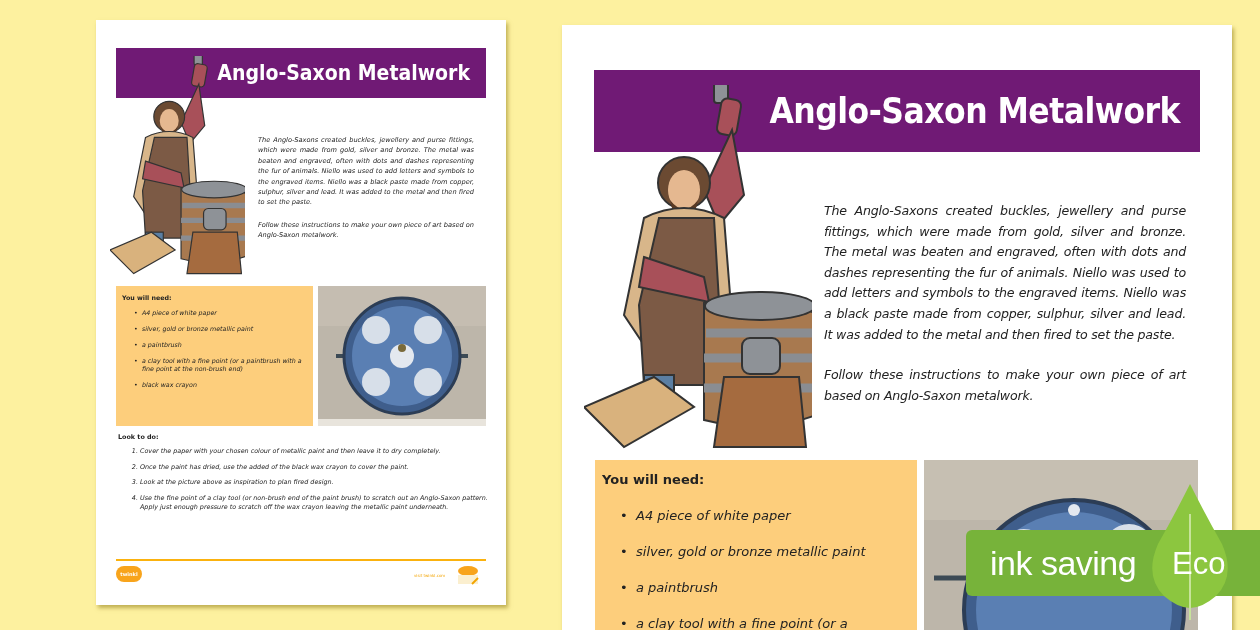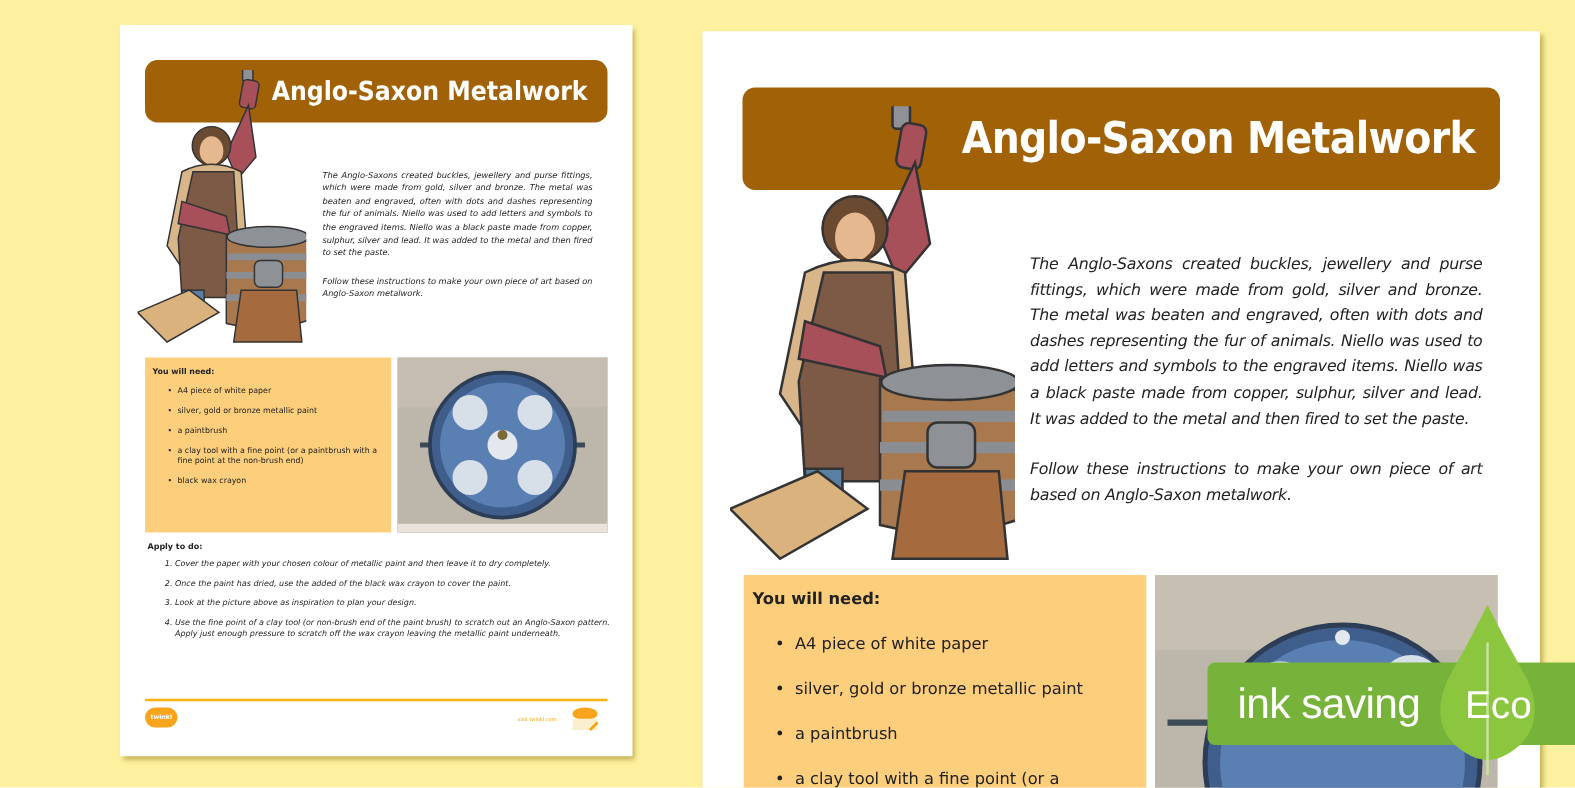--- a/index.html
+++ b/index.html
@@ -10,21 +10,21 @@
   }
   .page {
     position:absolute; background:#fff;
     box-shadow: 2px 3px 4px rgba(140,120,20,0.55);
     overflow:hidden;
   }
   #page-small { left:96px; top:20px; width:410px; height:585px; }
   #page-large { left:562px; top:25px; width:670px; height:640px; }
 
   .title-bar {
-    position:absolute; background:#a16207; border-radius:10px;
+    position:absolute; background:#701a75; border-radius:0;
     color:#fff; font-weight:bold; text-align:right;
     font-family:"DejaVu Sans Condensed","DejaVu Sans", sans-serif;
   }
   #page-small .title-bar { left:20px; top:28px; width:370px; height:50px; line-height:50px; font-size:21px; padding-right:16px; box-sizing:border-box; }
   #page-large .title-bar { left:32px; top:45px; width:606px; height:82px; line-height:82px; font-size:35px; padding-right:20px; box-sizing:border-box; letter-spacing:-0.5px; }
 
   .smith { position:absolute; }
   #page-small .smith { left:14px; top:36px; width:135px; height:225px; }
   #page-large .smith { left:22px; top:60px; width:228px; height:365px; }
 
@@ -33,21 +33,21 @@
   #page-large .intro { left:250px; top:164px; width:386px; font-size:12.6px; line-height:20.6px; letter-spacing:-0.2px; }
   .intro p { margin:12px; }
   #page-small .intro p + p { margin-top:10px; }
   #page-large .intro p + p { margin-top:20px; }
 
   .needs-box { position:absolute; background:#fdce7c; color:#222; box-sizing:border-box; }
   #page-small .needs-box { left:20px; top:266px; width:197px; height:140px; padding:8px 6px; font-size:6.3px; }
   #page-large .needs-box { left:33px; top:435px; width:322px; height:230px; padding:12px 7px; font-size:13px; }
   .needs-title { font-weight:bold; }
   .needs-box ul { margin:0; padding:0; list-style:none; }
-  .needs-box li { position:relative; }
+  .needs-box li { position:relative; font-style:italic; }
   #page-small .needs-box ul { margin-top:8px; padding-left:12px; }
   #page-small .needs-box li { padding-left:8px; margin-bottom:8px; line-height:8px; }
   #page-large .needs-box ul { margin-top:18px; padding-left:18px; }
   #page-large .needs-box li { padding-left:16px; margin-bottom:15px; line-height:21px; }
   .needs-box li::before { content:"•"; position:absolute; left:0; font-style:normal; }
 
   .photo { position:absolute; background:#b9b3a8; overflow:hidden; }
   #page-small .photo { left:222px; top:266px; width:168px; height:140px; }
   #page-large .photo { left:362px; top:435px; width:274px; height:230px; }
 
@@ -129,25 +129,25 @@
     <circle cx="58" cy="44" r="14" fill="#d7dfe9"></circle>
       <circle cx="110" cy="44" r="14" fill="#d7dfe9"></circle>
     <circle cx="58" cy="96" r="14" fill="#d7dfe9"></circle>
       <circle cx="110" cy="96" r="14" fill="#d7dfe9"></circle>
     <circle cx="84" cy="70" r="12" fill="#e3e8ef"></circle>
       <circle cx="84" cy="62" r="4" fill="#7a6a3a"></circle>
     <rect x="0" y="133" width="168" height="7" fill="#e8e4dc"></rect>
   </svg>
 
   <div class="whattodo">
-    <div class="wt-title">Apply to do:</div>
+    <div class="wt-title">Look to do:</div>
     <ol>
       <li>Cover the paper with your chosen colour of metallic paint and then leave it to dry completely.</li>
       <li>Once the paint has dried, use the added of the black wax crayon to cover the paint.</li>
-      <li>Look at the picture above as inspiration to plan your design.</li>
+      <li>Look at the picture above as inspiration to plan fired design.</li>
       <li>Use the fine point of a clay tool (or non-brush end of the paint brush) to scratch out an Anglo-Saxon pattern. Apply just enough pressure to scratch off the wax crayon leaving the metallic paint underneath.</li>
     </ol>
   </div>
 
   <div class="footer-line"></div>
   <div class="twinkl-logo">twinkl</div>
   <div class="footer-url">visit twinkl.com</div>
   <svg class="footer-badge" viewBox="0 0 24 20">
     <ellipse cx="12" cy="6" rx="10" ry="5" fill="#f8a41c"></ellipse>
     <rect x="2" y="10" width="20" height="9" fill="#fbefcf"></rect>

